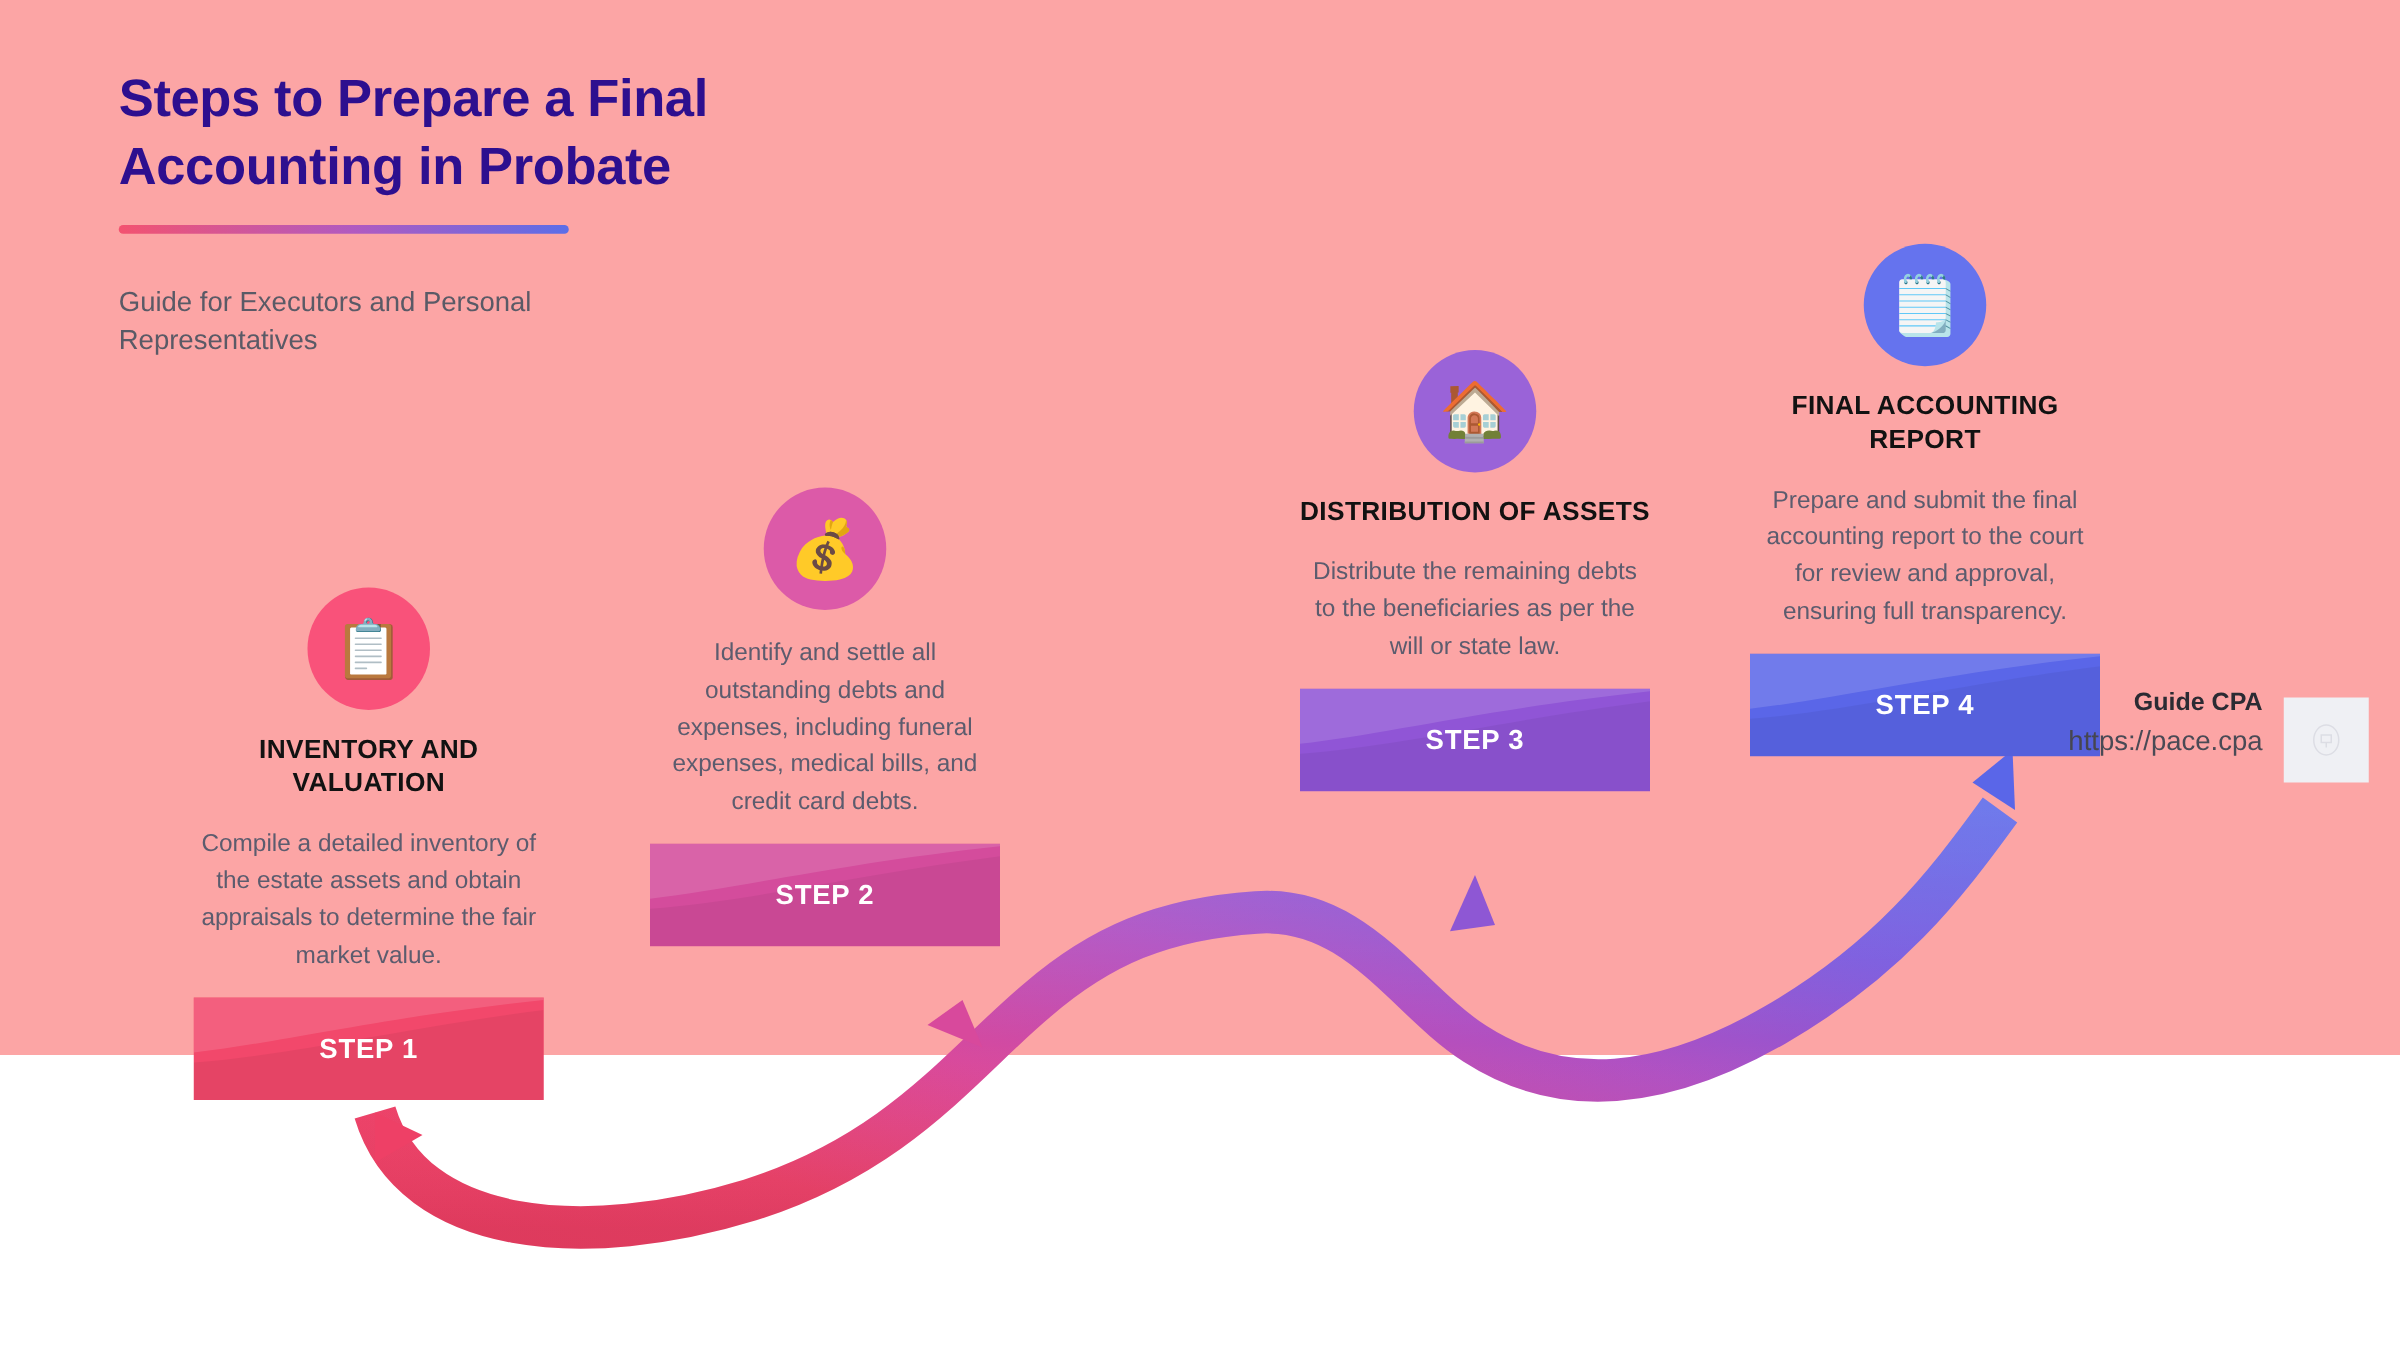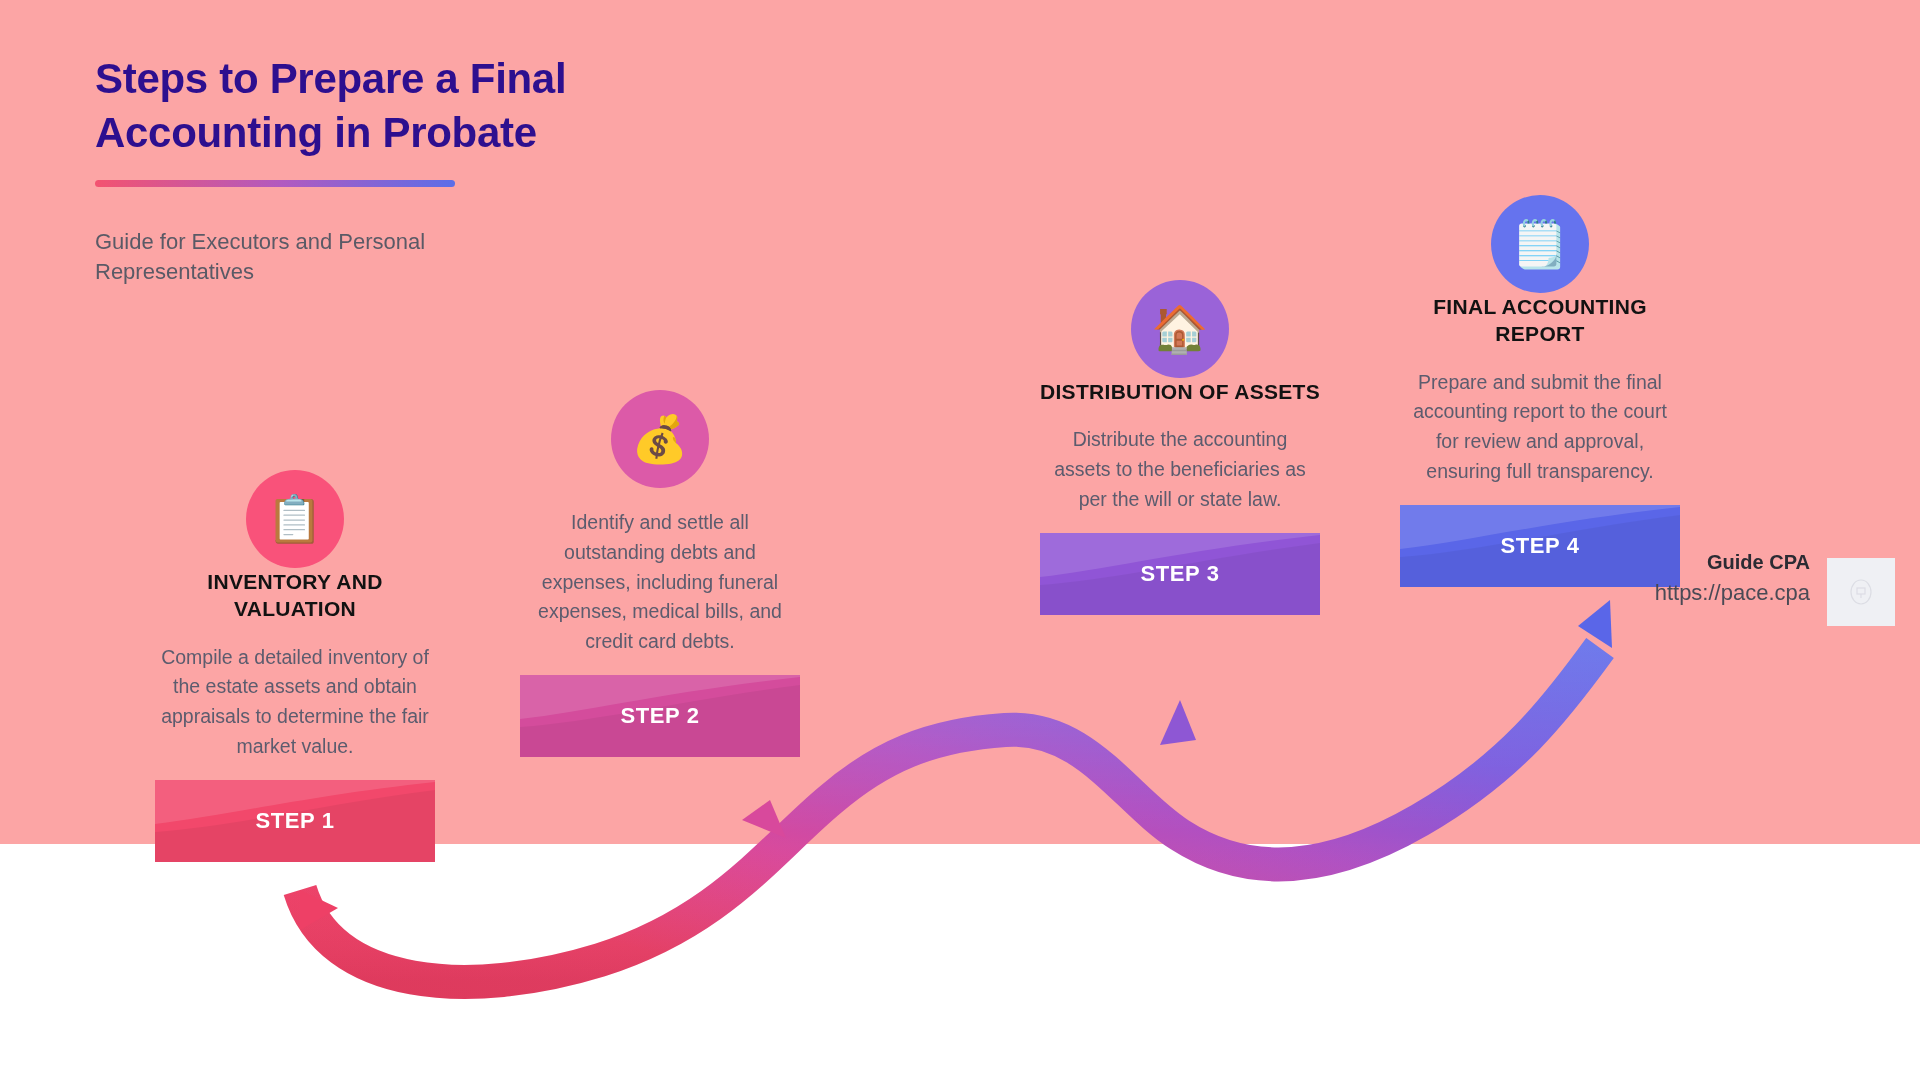--- a/index.html
+++ b/index.html
@@ -47,20 +47,21 @@
 
   
   .step { position: absolute; width: 280px; text-align: center; }
   .bubble {
     width: 98px; height: 98px; border-radius: 50%;
     margin: 0 auto;
     display: flex; align-items: center; justify-content: center;
     font-size: 46px; line-height: 1;
   }
   .step-title {
+    margin-top: 18px;
     font-size: 21px;
     font-weight: bold;
     color: #121212;
     letter-spacing: 0.3px;
     line-height: 1.3;
     text-transform: uppercase;
   }
   .step-desc {
     margin-top: 20px;
     font-size: 19.5px;
@@ -189,21 +190,21 @@
       </svg>
       <span class="banner-label">STEP 2</span>
     </div>
   </div>
 
   <div class="step" id="step-3">
     <div class="bubble" style="background:#9a63d8">
       <span>🏠</span>
     </div>
     <div class="step-title">Distribution of Assets</div>
-    <div class="step-desc">Distribute the accounting assets to the beneficiaries as per the will or state law.</div>
+    <div class="step-desc">Distribute the remaining debts to the beneficiaries as per the will or state law.</div>
     <div class="banner" style="background:#9055d6">
       <svg class="banner-wave" viewBox="0 0 280 82" preserveAspectRatio="none">
         <path d="M0,44 C70,36 150,16 280,2 L280,0 L0,0 Z" fill="#ffffff" opacity="0.13"></path>
         <path d="M0,52 C80,46 170,24 280,10 L280,82 L0,82 Z" fill="#000000" opacity="0.05"></path>
       </svg>
       <span class="banner-label">STEP 3</span>
     </div>
   </div>
 
   <div class="step" id="step-4">

